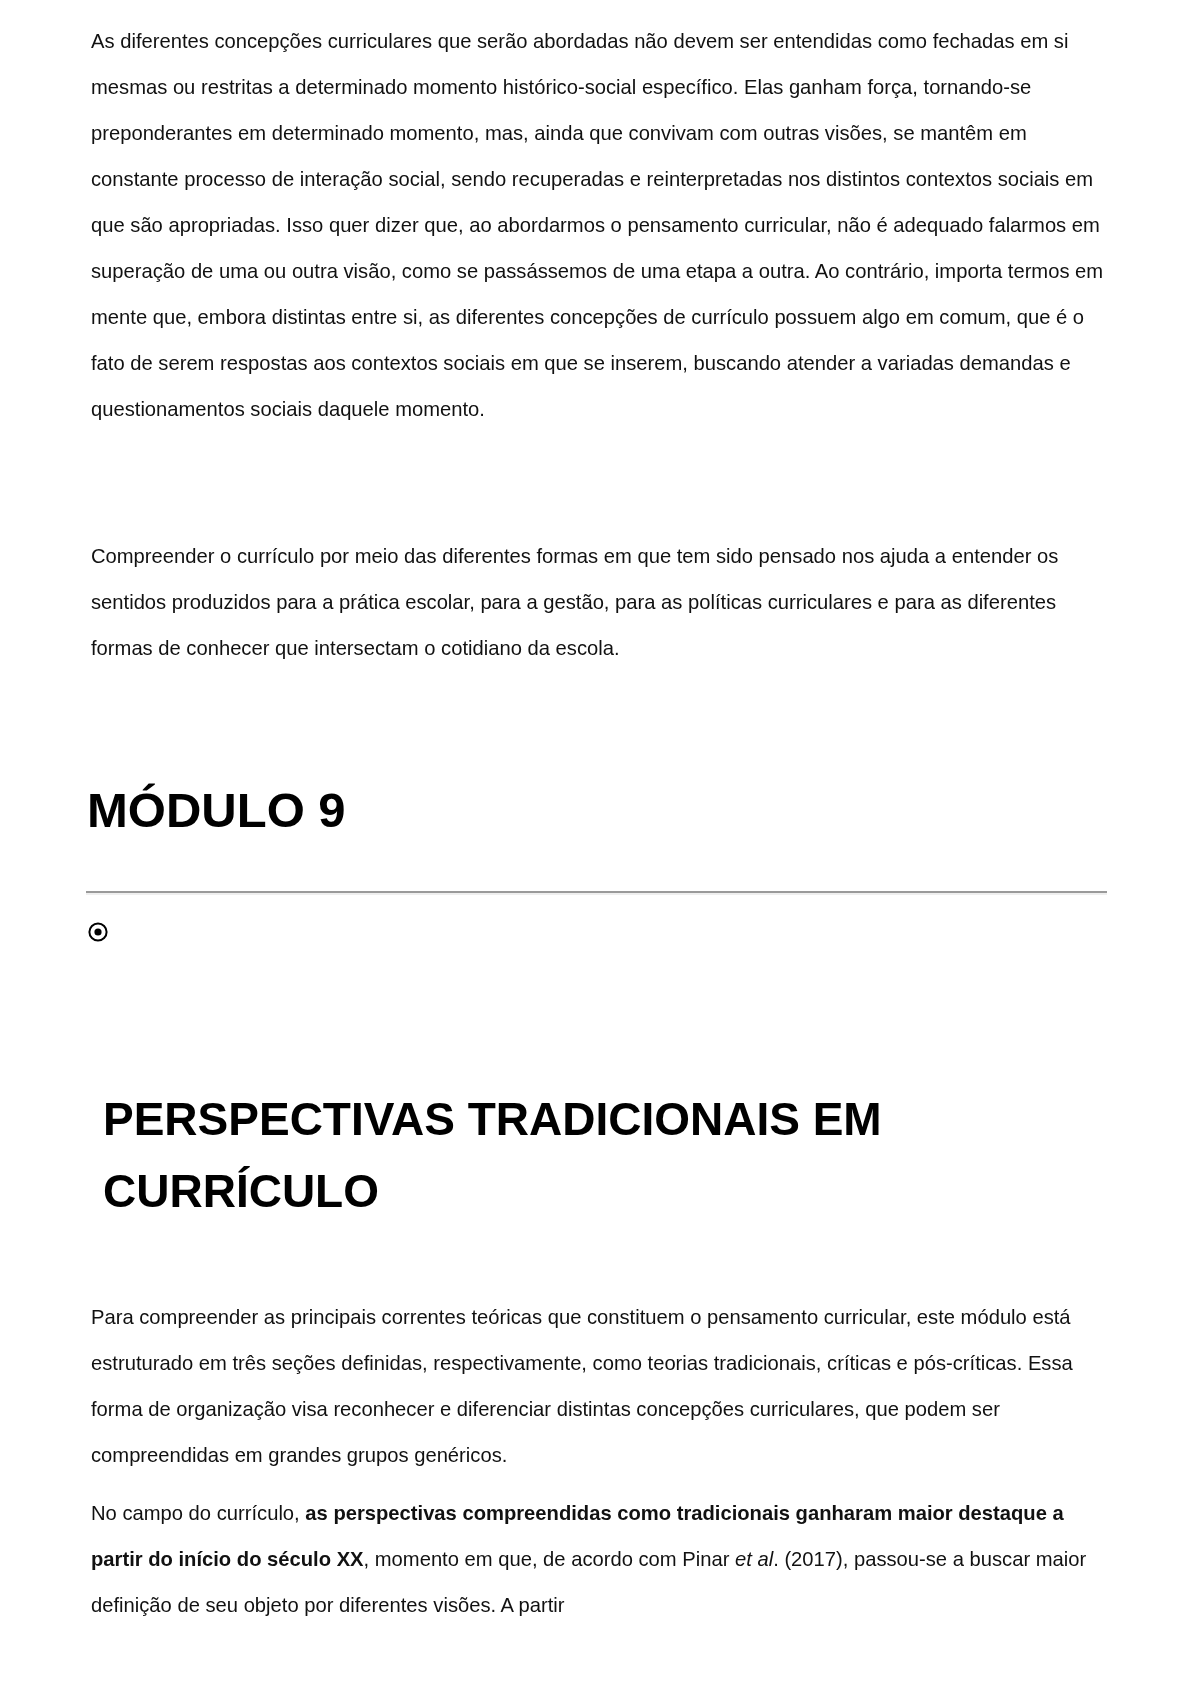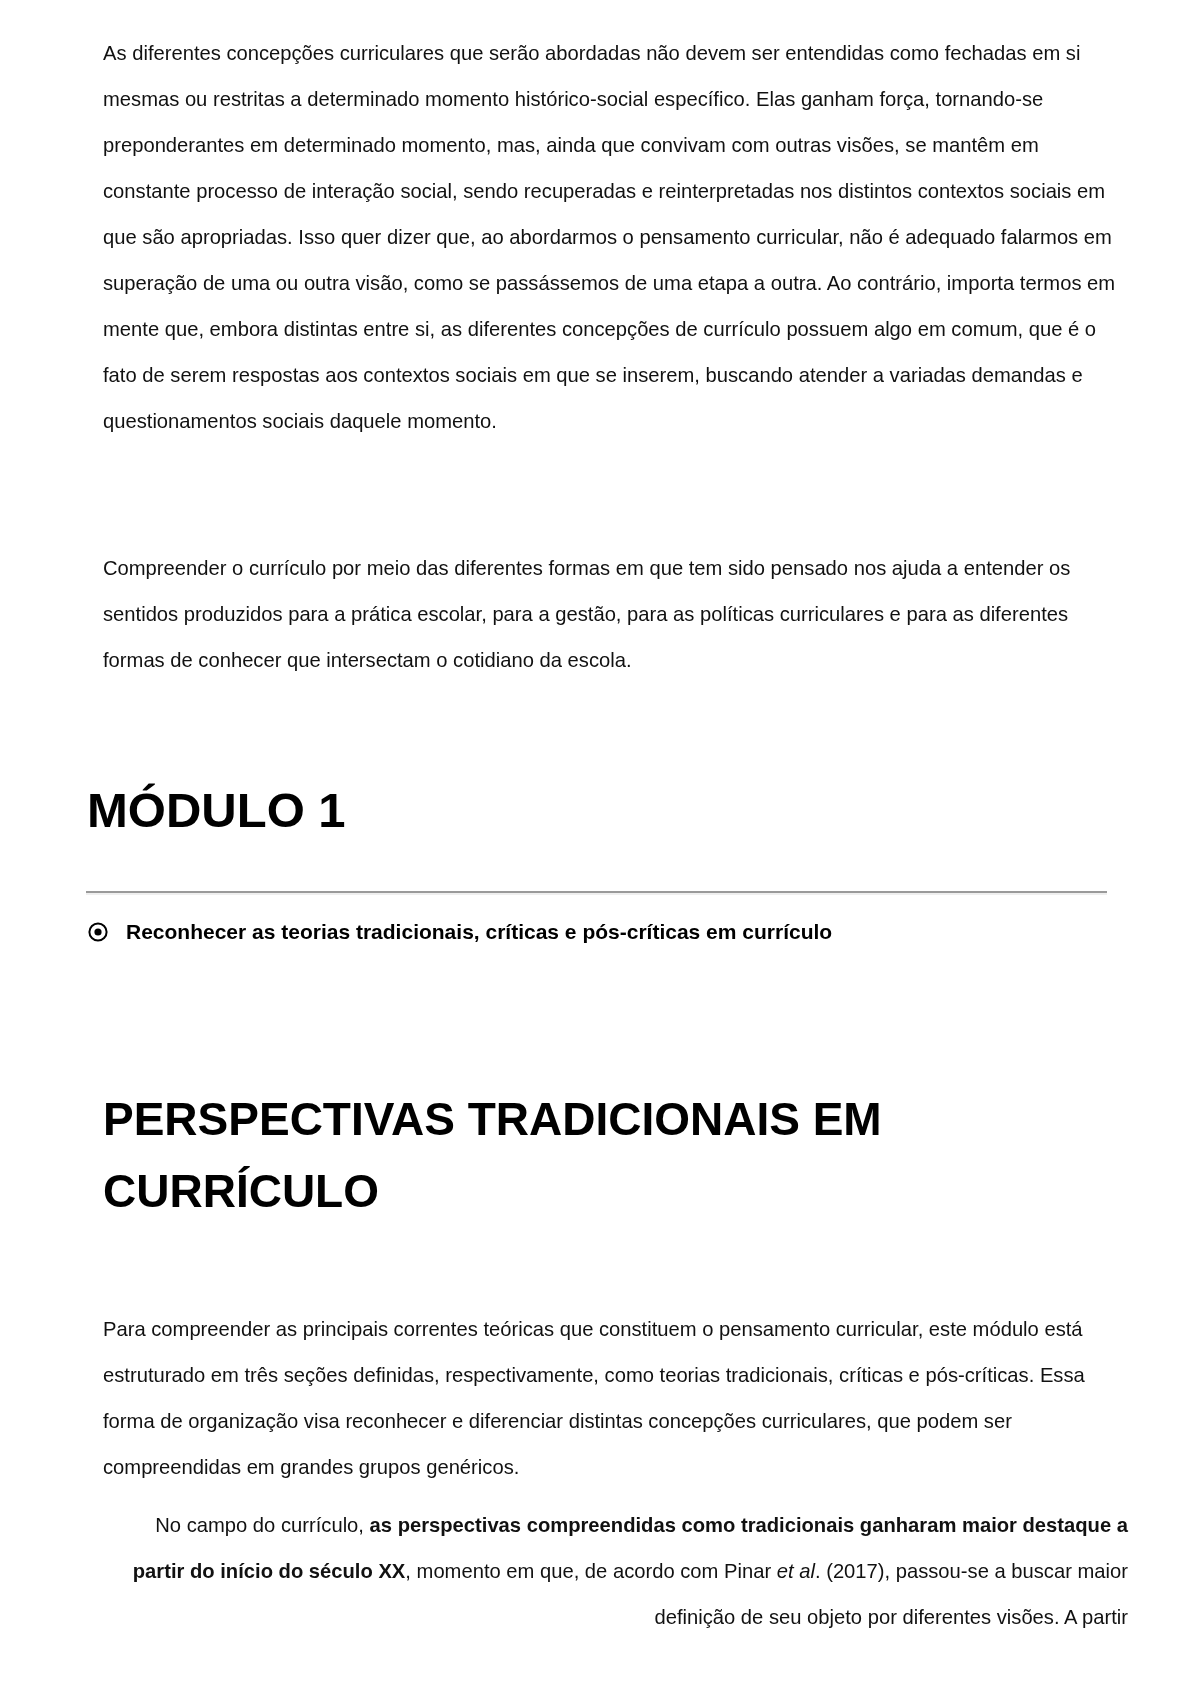--- a/index.html
+++ b/index.html
@@ -2,61 +2,60 @@
 <html><head>
 <meta charset="utf-8">
 <style>
   html, body { margin: 0; padding: 0; background: #ffffff; }
   body {
     width: 1191px; height: 1683px; overflow: hidden; position: relative;
     font-family: "Liberation Sans", sans-serif; color: #111111;
   }
   .col { position: absolute; left: 87px; width: 1025px; }
   p.body {
-    margin: 16px; font-size: 20.2px; line-height: 46px; color: #111;
+    margin: 4px; font-size: 20.2px; line-height: 46px; color: #111;
   }
   .p1 { top: 14px; }
   .p2 { top: 529px; }
   .module-title {
     top: 780px; margin: 0; font-size: 49px; font-weight: bold; line-height: 60px; color: #000;
   }
   .divider {
     position: absolute; left: 86px; top: 891px; width: 1021px; height: 2px;
     background: #9a9a9a; border-bottom: 2px solid #efefef;
   }
   .objective {
     position: absolute; left: 87px; top: 918px; height: 28px; display: flex; align-items: center;
   }
   .objective .icon { width: 22px; height: 22px; margin-right: 17px; display: inline-block; }
   .objective .text { font-size: 21px; font-weight: bold; color: #000; }
   .section-title {
     top: 1067px; margin: 16px; font-size: 46px; font-weight: bold; line-height: 72px; color: #000;
   }
   .p3 { top: 1290px; }
-  .p4 { top: 1486px; text-align: right; }
+  .p4 { top: 1486px; }
   b { font-weight: bold; }
   i { font-style: italic; }
 </style>
 </head>
 <body>
 
 <p class="col body p1">As diferentes concepções curriculares que serão abordadas não devem ser entendidas como fechadas em si mesmas ou restritas a determinado momento histórico-social específico. Elas ganham força, tornando-se preponderantes em determinado momento, mas, ainda que convivam com outras visões, se mantêm em constante processo de interação social, sendo recuperadas e reinterpretadas nos distintos contextos sociais em que são apropriadas. Isso quer dizer que, ao abordarmos o pensamento curricular, não é adequado falarmos em superação de uma ou outra visão, como se passássemos de uma etapa a outra. Ao contrário, importa termos em mente que, embora distintas entre si, as diferentes concepções de currículo possuem algo em comum, que é o fato de serem respostas aos contextos sociais em que se inserem, buscando atender a variadas demandas e questionamentos sociais daquele momento.</p>
 <p class="col body p2">Compreender o currículo por meio das diferentes formas em que tem sido pensado nos ajuda a entender os sentidos produzidos para a prática escolar, para a gestão, para as políticas curriculares e para as diferentes formas de conhecer que intersectam o cotidiano da escola.</p>
 
-<h1 class="col module-title">MÓDULO 1</h1>
+<h1 class="col module-title">MÓDULO 9</h1>
 
 <div class="divider"></div>
 
 <div class="objective">
   <span class="icon">
     <svg width="22" height="22" viewBox="0 0 22 22">
       <circle cx="11" cy="11" r="8.6" fill="none" stroke="#000" stroke-width="2"></circle>
       <circle cx="11" cy="11" r="3.6" fill="#000"></circle>
     </svg>
   </span>
-  <span class="text">Reconhecer as teorias tradicionais, críticas e pós-críticas em currículo</span>
 </div>
 
 <h2 class="col section-title">PERSPECTIVAS TRADICIONAIS EM CURRÍCULO</h2>
 
 <p class="col body p3">Para compreender as principais correntes teóricas que constituem o pensamento curricular, este módulo está estruturado em três seções definidas, respectivamente, como teorias tradicionais, críticas e pós-críticas. Essa forma de organização visa reconhecer e diferenciar distintas concepções curriculares, que podem ser compreendidas em grandes grupos genéricos.</p>
 
 <p class="col body p4"><span>No campo do currículo, </span><b>as perspectivas compreendidas como tradicionais ganharam maior destaque a partir do início do século XX</b><span>, momento em que, de acordo com Pinar </span><i>et al</i><span>. (2017), passou-se a buscar maior definição de seu objeto por diferentes visões. A partir</span></p>
 
 </body></html>

